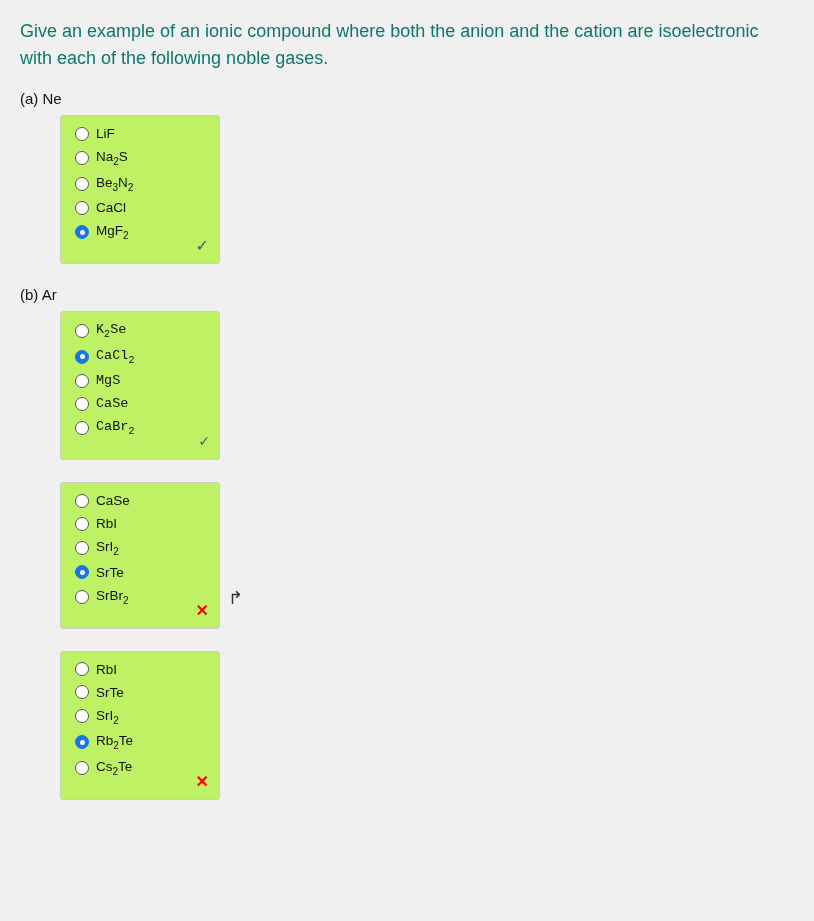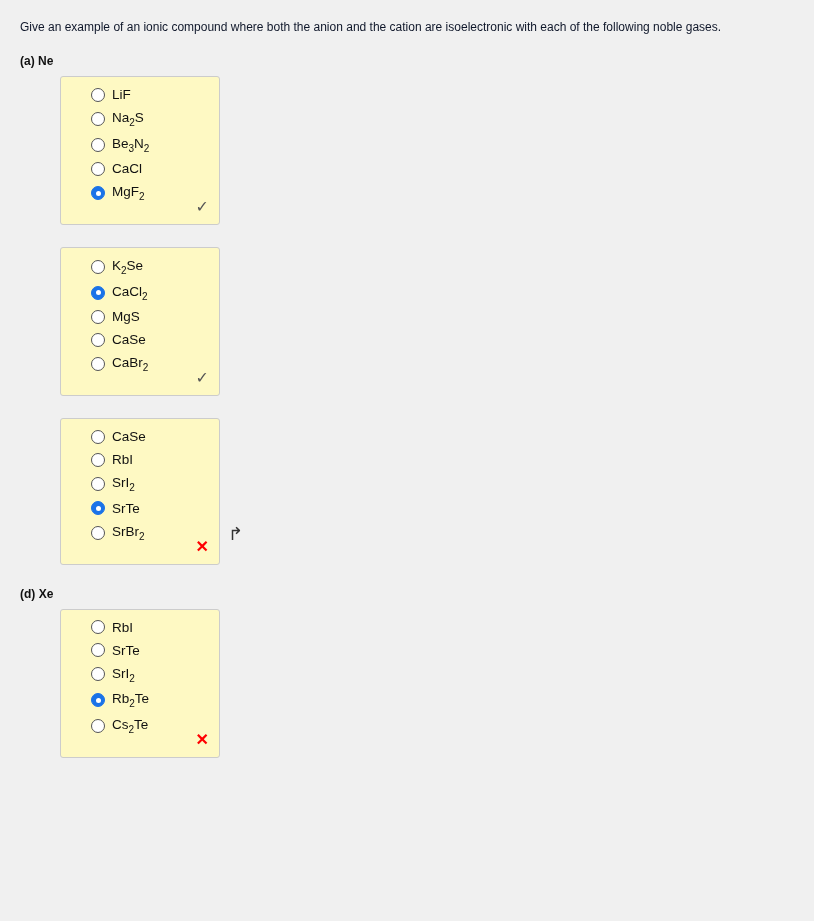--- a/index.html
+++ b/index.html
@@ -6,39 +6,39 @@
     body {
       font-family: Arial, sans-serif;
       font-size: 14px;
       background: #f0f0f0;
       padding: 18px 20px;
       color: #111;
       width: 814px;
       min-height: 921px;
     }
     .question-text {
-      font-size: 12px;
+      font-size: 18px;
       line-height: 1.5;
       margin-bottom: 18px;
-      color: #0f172a;
+      color: #0f766e;
     }
     .part {
       margin-bottom: 22px;
     }
     .part-label {
-      font-size: 12px;
-      font-weight: bold;
+      font-size: 15px;
+      font-weight: normal;
       margin-bottom: 8px;
       color: #111;
     }
     .options-box {
-      background: #fef9c3;
+      background: #bef264;
       border: 1px solid #ccc;
       border-radius: 3px;
-      padding: 10px 14px 14px 30px;
+      padding: 10px 14px 14px 14px;
       display: inline-block;
       min-width: 160px;
       position: relative;
     }
     .option-row {
       display: flex;
       align-items: center;
       margin-bottom: 8px;
       gap: 7px;
     }
@@ -118,21 +118,22 @@
           </div>
           <div class="option-row">
             <div class="radio-circle selected"></div>
             <span class="option-label">MgF<sub>2</sub></span>
           </div>
           <span class="check-mark">✓</span>
         </div>
       </div>
     </div>
     <div class="part">
-      <div style="display: flex; align-items: center; padding-left: 40px; position: relative;">
+      <div class="part-label">(b)  Ar</div>
+      <div style="display: flex; align-items: center; padding-left: 40px; position: relative; font-family: Liberation Mono, monospace;">
         <div class="options-box">
           <div class="option-row">
             <div class="radio-circle"></div>
             <span class="option-label">K<sub>2</sub>Se</span>
           </div>
           <div class="option-row">
             <div class="radio-circle selected"></div>
             <span class="option-label">CaCl<sub>2</sub></span>
           </div>
           <div class="option-row">
@@ -173,21 +174,20 @@
           <div class="option-row">
             <div class="radio-circle"></div>
             <span class="option-label">SrBr<sub>2</sub></span>
           </div>
           <span class="x-mark">✕</span>
         </div>
         <span style="position: relative; left: 8px; top: 105px; font-size: 18px; color: rgb(51, 51, 51);">↱</span>
       </div>
     </div>
     <div class="part">
-      <div class="part-label">(d)  Xe</div>
       <div style="display: flex; align-items: flex-start; padding-left: 40px; position: relative;">
         <div class="options-box">
           <div class="option-row">
             <div class="radio-circle"></div>
             <span class="option-label">RbI</span>
           </div>
           <div class="option-row">
             <div class="radio-circle"></div>
             <span class="option-label">SrTe</span>
           </div>

